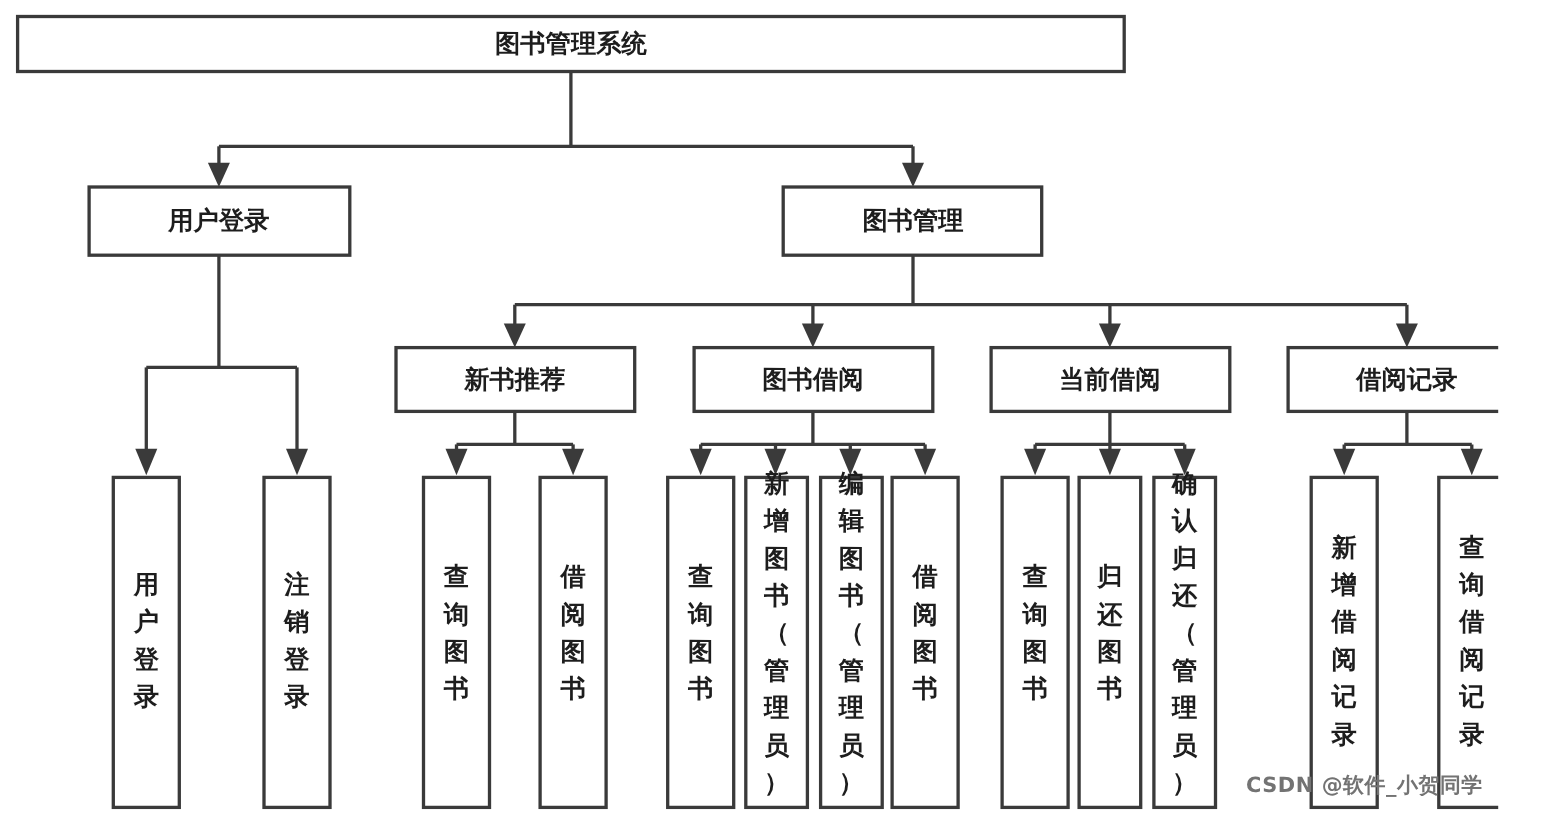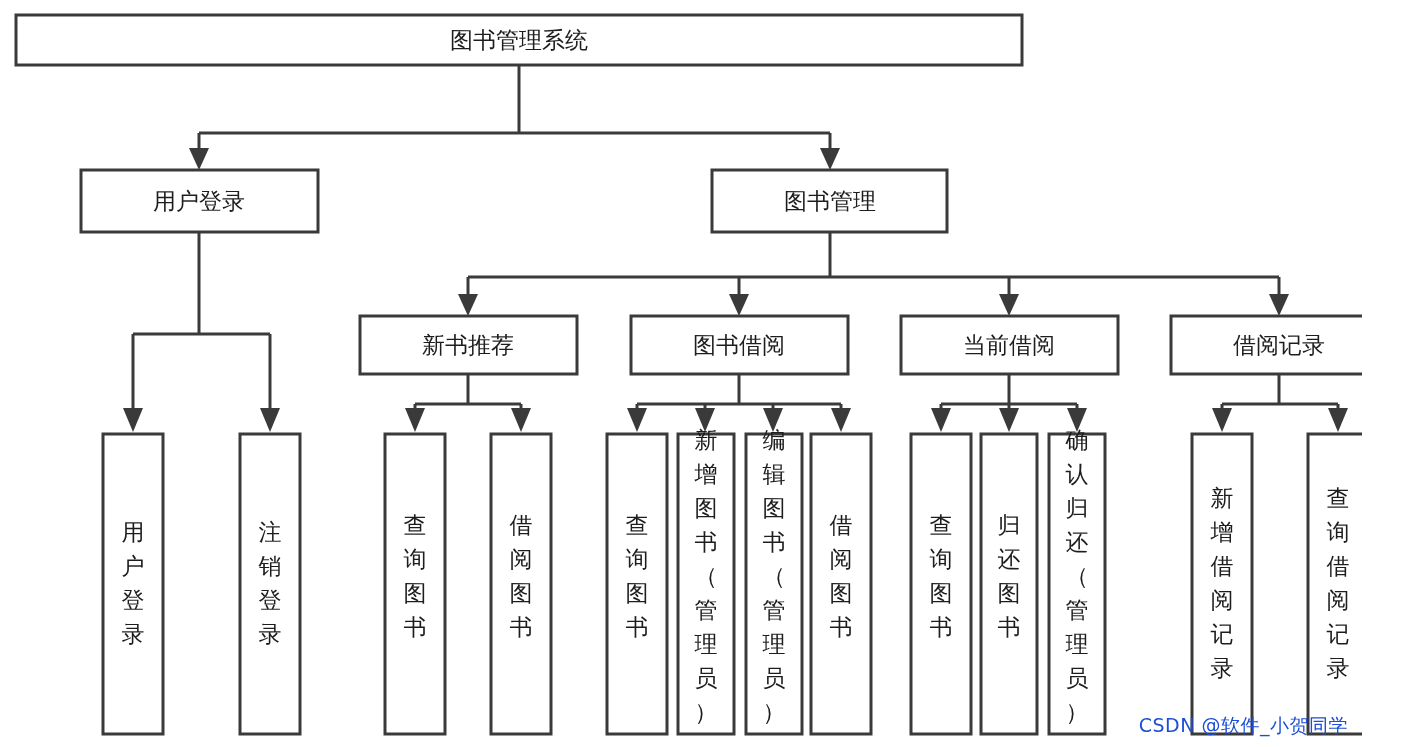--- a/index.html
+++ b/index.html
@@ -10,20 +10,21 @@
   }
   body {
     font-family: "DejaVu Sans", "Liberation Sans", sans-serif;
   }
   #diagram-root {
     position: relative;
     width: 1362px;
     height: 747px;
     background: #ffffff;
     overflow: hidden;
+    font-weight: bold;
   }
   svg.flow {
     position: absolute;
     left: 0;
     top: 0;
     width: 1405px;
     height: 747px;
     display: block;
   }
   .node-box {
@@ -53,24 +54,24 @@
     font-family: "DejaVu Sans", "Liberation Sans", sans-serif;
     font-size: 23px;
     fill: #1d1d1d;
     text-anchor: middle;
     dominant-baseline: middle;
     white-space: pre;
   }
   .watermark-text {
     position: absolute;
     right: 14px;
-    bottom: 8px;
+    bottom: 20px;
     font-family: "DejaVu Sans", "Liberation Sans", sans-serif;
     font-size: 19px;
-    color: #1d4ed8;
+    color: #737373;
     letter-spacing: 0.5px;
     user-select: none;
     pointer-events: none;
     white-space: nowrap;
   }
 </style>
 </head>
 <body>
 
 <div id="diagram-root">

